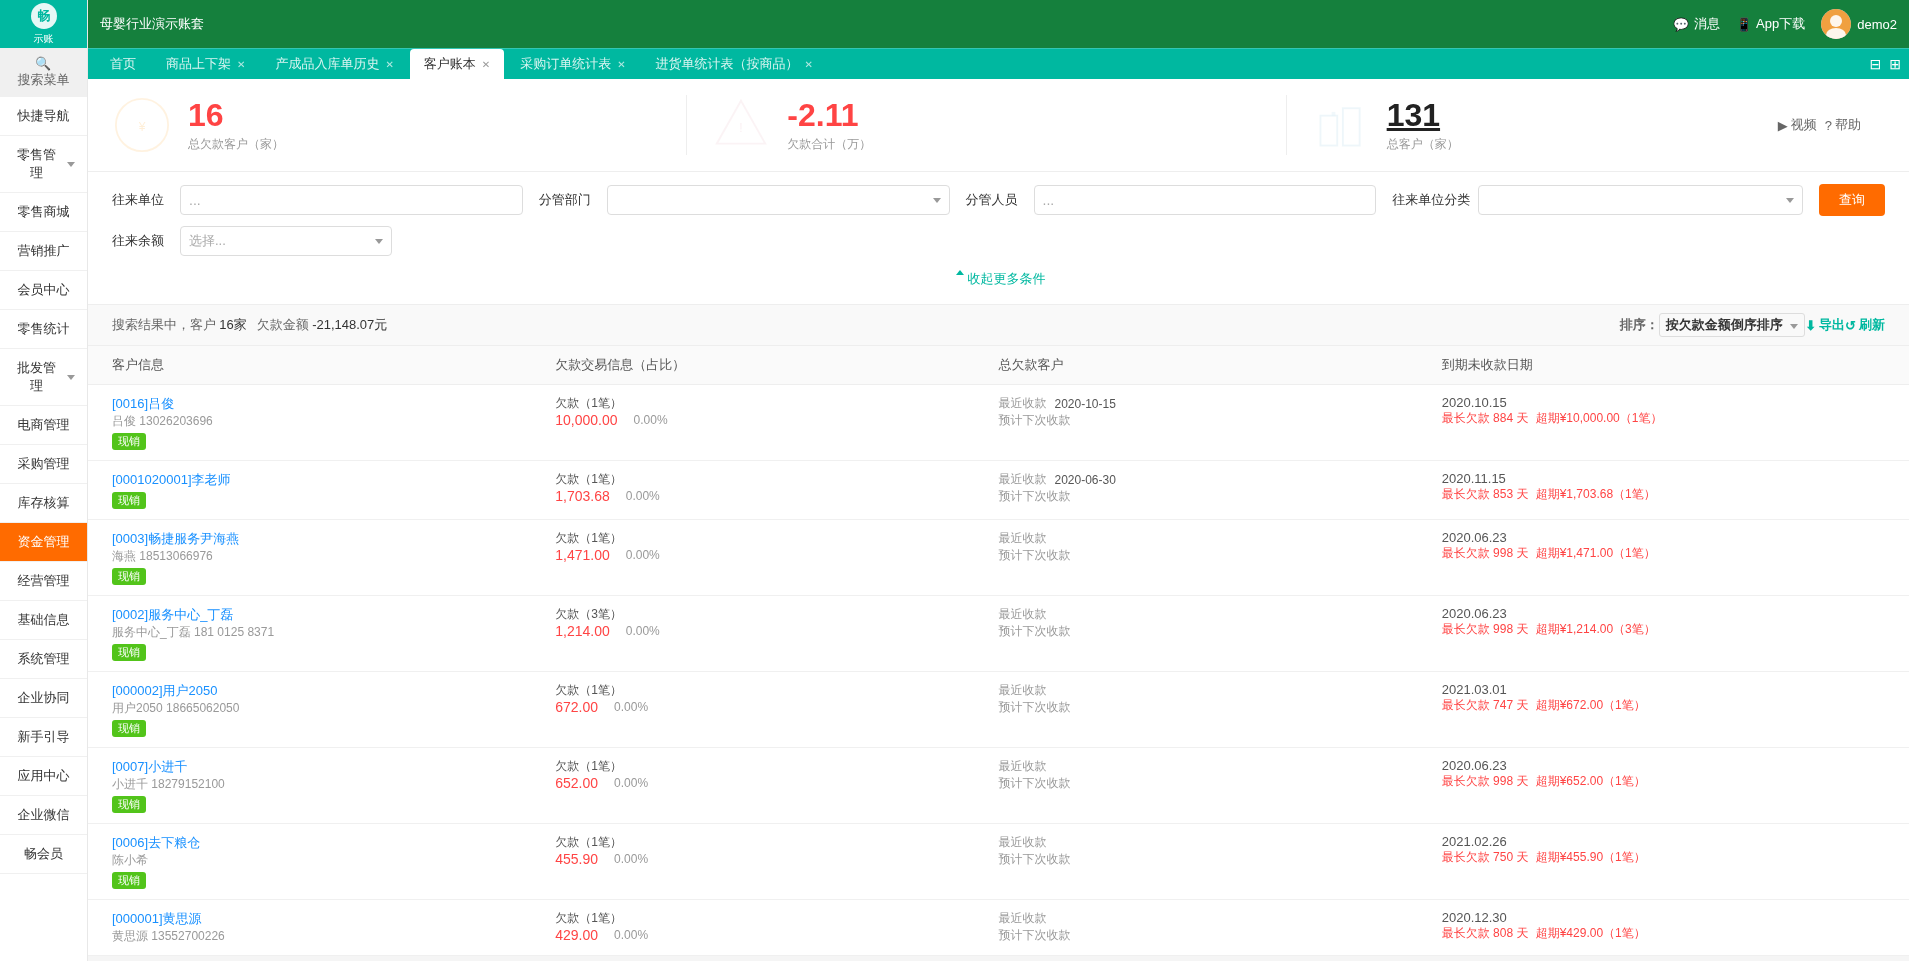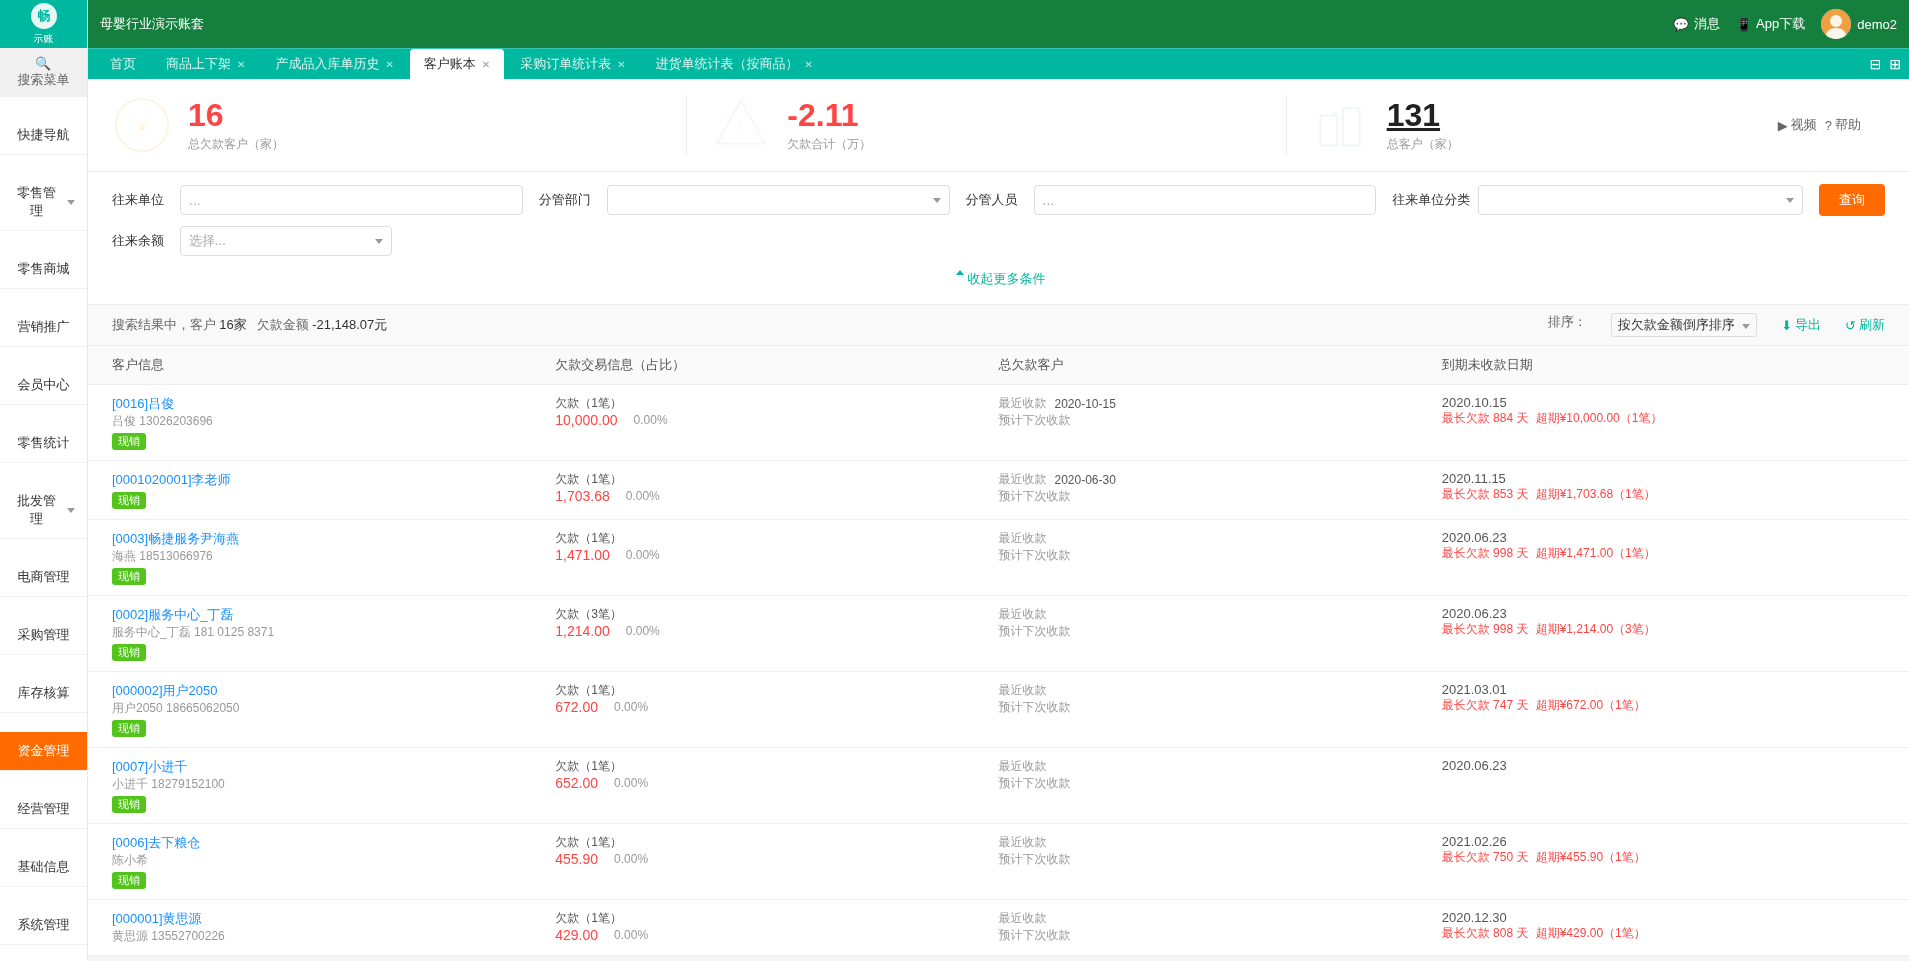--- a/index.html
+++ b/index.html
@@ -2,21 +2,21 @@
 <html><head>
   <meta charset="utf-8">
   <style>
     * { box-sizing: border-box; margin: 0; padding: 0; font-family: "Microsoft YaHei", "PingFang SC", sans-serif; font-size: 13px; }
     body { background: #f5f5f5; display: flex; height: 961px; overflow: hidden; }
 
     
     .sidebar { width: 88px; background: #fff; border-right: 1px solid #e8e8e8; display: flex; flex-direction: column; height: 100%; }
     .sidebar-logo { background: #00b8a0; height: 48px; display: flex; align-items: center; justify-content: center; color: #fff; font-size: 12px; padding: 4px; }
     .sidebar-search { background: #f0f0f0; padding: 8px 6px; font-size: 12px; color: #666; cursor: pointer; text-align: center; }
-    .sidebar-nav-item { padding: 10px 12px; text-align: center; color: #333; cursor: pointer; font-size: 12px; border-bottom: 1px solid #f0f0f0; margin-top: 19px; }
+    .sidebar-nav-item { padding: 10px 12px; text-align: center; color: #333; cursor: pointer; font-size: 12px; border-bottom: 1px solid #f0f0f0; }
     .sidebar-nav-item.active { background: #ff6b00; color: #fff; }
     .sidebar-nav-item.has-arrow { display: flex; align-items: center; justify-content: center; gap: 2px; }
 
     
     .main { flex: 1; display: flex; flex-direction: column; overflow: hidden; }
 
     
     .top-header { background: #15803d; height: 48px; display: flex; align-items: center; justify-content: space-between; padding: 0 12px; }
     .top-header-right { display: flex; align-items: center; gap: 16px; color: #fff; font-size: 13px; }
     .top-header-right .user-info { display: flex; align-items: center; gap: 6px; }
@@ -57,21 +57,21 @@
     .filter-select { border: 1px solid #ddd; border-radius: 4px; padding: 5px 8px; flex: 1; height: 30px; font-size: 12px; color: #333; display: flex; align-items: center; justify-content: space-between; cursor: pointer; background: #fff; }
     .collapse-row { display: flex; justify-content: center; padding: 4px 0; }
     .collapse-btn { color: #00b8a0; font-size: 12px; cursor: pointer; display: flex; align-items: flex-start; gap: 4px; }
     .btn-search { background: #ff6b00; color: #fff; border: none; border-radius: 4px; padding: 6px 20px; cursor: pointer; font-size: 13px; height: 32px; }
 
     
     .result-bar { background: #f9f9f9; padding: 8px 24px; display: flex; align-items: center; justify-content: space-between; border-bottom: 1px solid #eee; }
     .result-info { font-size: 12px; color: #666; }
     .result-info span.count { color: #333; font-weight: 500; }
     .result-info span.amount { color: #333; }
-    .result-actions { display: flex; gap: 24px; font-size: 12px; color: #666; }
+    .result-actions { display: flex; align-items: center; gap: 0; font-size: 12px; color: #666; font-weight: bold; }
     .sort-select { border: 1px solid #ddd; border-radius: 3px; padding: 2px 6px; font-size: 12px; color: #333; cursor: pointer; }
     .action-btn { color: #00b8a0; cursor: pointer; display: flex; align-items: center; gap: 3px; }
 
     
     .table-container { background: #fff; margin: 0; }
     .table-header { display: grid; grid-template-columns: 2fr 2fr 2fr 2fr; padding: 10px 24px; background: #fafafa; border-bottom: 1px solid #eee; font-weight: 500; color: #555; font-size: 13px; }
     .table-row { display: grid; grid-template-columns: 2fr 2fr 2fr 2fr; padding: 10px 24px; border-bottom: 1px solid #f0f0f0; align-items: start; }
     .customer-name { color: #1890ff; font-size: 13px; cursor: pointer; }
     .customer-sub { color: #999; font-size: 12px; }
     .tag { display: inline-block; background: #52c41a; color: #fff; font-size: 11px; padding: 1px 6px; border-radius: 3px; margin-top: 3px; }
@@ -527,20 +527,24 @@
         </div>
         <div>
           <div style="display:flex;align-items:center;">
             <span class="recovery-label">最近收款</span>
             <span class="recovery-date"></span>
           </div>
           <div class="recovery-next">预计下次收款</div>
         </div>
         <div>
           <div class="overdue-date">2020.06.23</div>
+          <div>
+            <span class="overdue-days">最长欠款 998 天</span>&nbsp;
+            <span class="overdue-link">超期¥652.00（1笔）</span>
+          </div>
         </div>
       </div>
 
       <div class="table-row">
         <div>
           <div class="customer-name">[0006]去下粮仓</div>
           <div class="customer-sub">陈小希</div>
           <span class="tag">现销</span>
         </div>
         <div>

